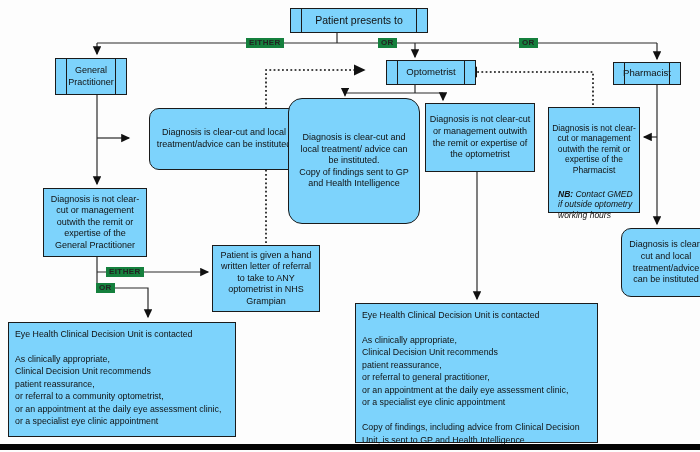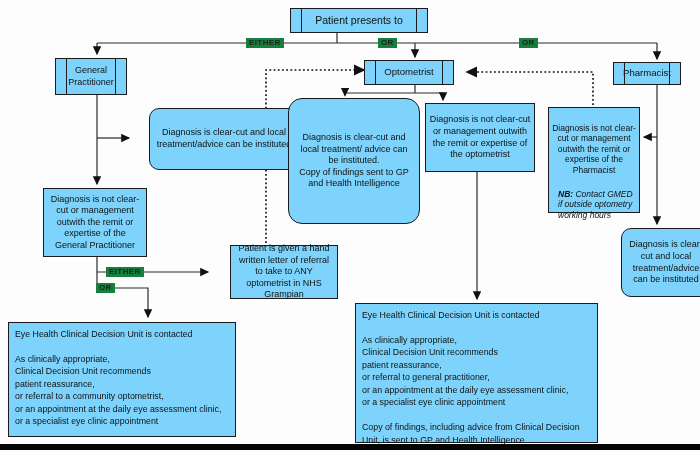--- a/index.html
+++ b/index.html
@@ -81,32 +81,32 @@
   </svg>
 
   <div class="box predef titlefont" style="left:290px; top:8px; width:138px; height:25px;">Patient presents to</div>
 
   <span class="lbl" style="left:246px; top:38px;">EITHER</span>
   <span class="lbl" style="left:378px; top:38px;">OR</span>
   <span class="lbl" style="left:519px; top:38px;">OR</span>
 
   <div class="box predef" style="left:55px; top:58px; width:72px; height:37px;">General Practitioner</div>
 
-  <div class="box predef provfont" style="left:364px; top:60px; width:90px; height:25px;">Optometrist</div>
+  <div class="box predef provfont" style="left:386px; top:60px; width:90px; height:25px;">Optometrist</div>
 
   <div class="box predef provfont" style="left:613px; top:62px; width:68px; height:23px;">Pharmacist</div>
 
   <div class="box round" style="left:133px; top:108px; width:150px; height:62px;">Diagnosis is clear-cut and local treatment/advice can be instituted</div>
 
   <div class="box" style="left:43px; top:188px; width:104px; height:69px;">Diagnosis is not clear-cut or management outwith the remit or expertise of the General Practitioner</div>
 
   <span class="lbl" style="left:106px; top:267px;">EITHER</span>
   <span class="lbl" style="left:96px; top:283px;">OR</span>
 
-  <div class="box" style="left:230px; top:245px; width:108px; height:54px;">Patient is given a hand written letter of referral to take to ANY optometrist in NHS Grampian</div>
+  <div class="box" style="left:212px; top:245px; width:108px; height:67px;">Patient is given a hand written letter of referral to take to ANY optometrist in NHS Grampian</div>
 
   <div class="box textbox" style="left:8px; top:322px; width:228px; height:115px;">Eye Health Clinical Decision Unit is contacted
 
 As clinically appropriate,
 Clinical Decision Unit recommends
 patient reassurance,
 or referral to a community optometrist,
 or an appointment at the daily eye assessment clinic,
 or a specialist eye clinic appointment</div>
 

